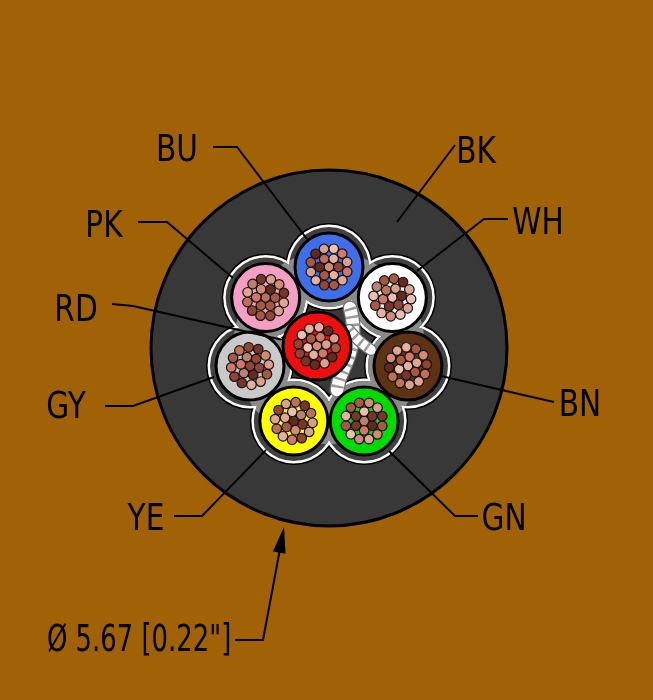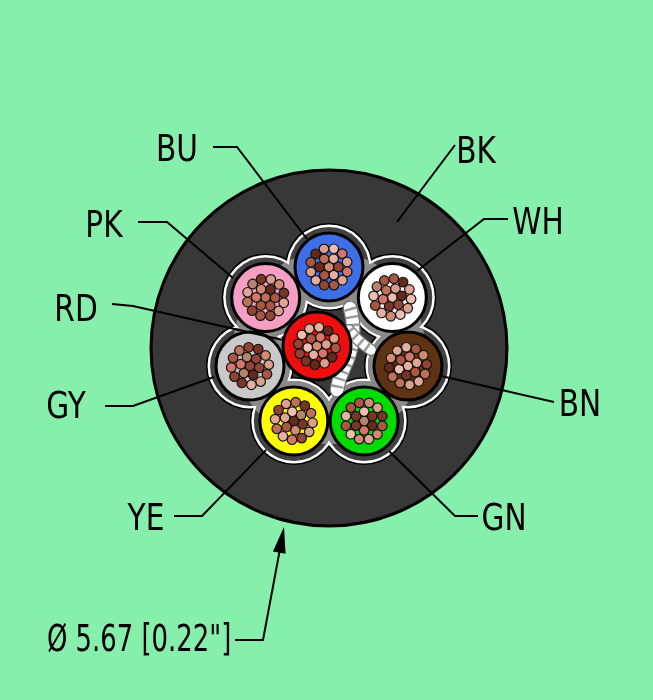--- a/index.html
+++ b/index.html
@@ -1,19 +1,19 @@
 <!DOCTYPE html>
 <html><head>
 <meta charset="utf-8">
 <style>
   html,body{margin:0;padding:0;background:#ffffff;}
   #figure{
     position:relative;
     width:653px;height:700px;
-    background:#86efac;
+    background:#a16207;
     font-family:"DejaVu Sans",sans-serif;
     overflow:hidden;
   }
   #cable-svg{position:absolute;left:0;top:0;}
   .lbl{
     position:absolute;
     font-size:37px;
     line-height:1;
     color:#000;
     white-space:nowrap;

